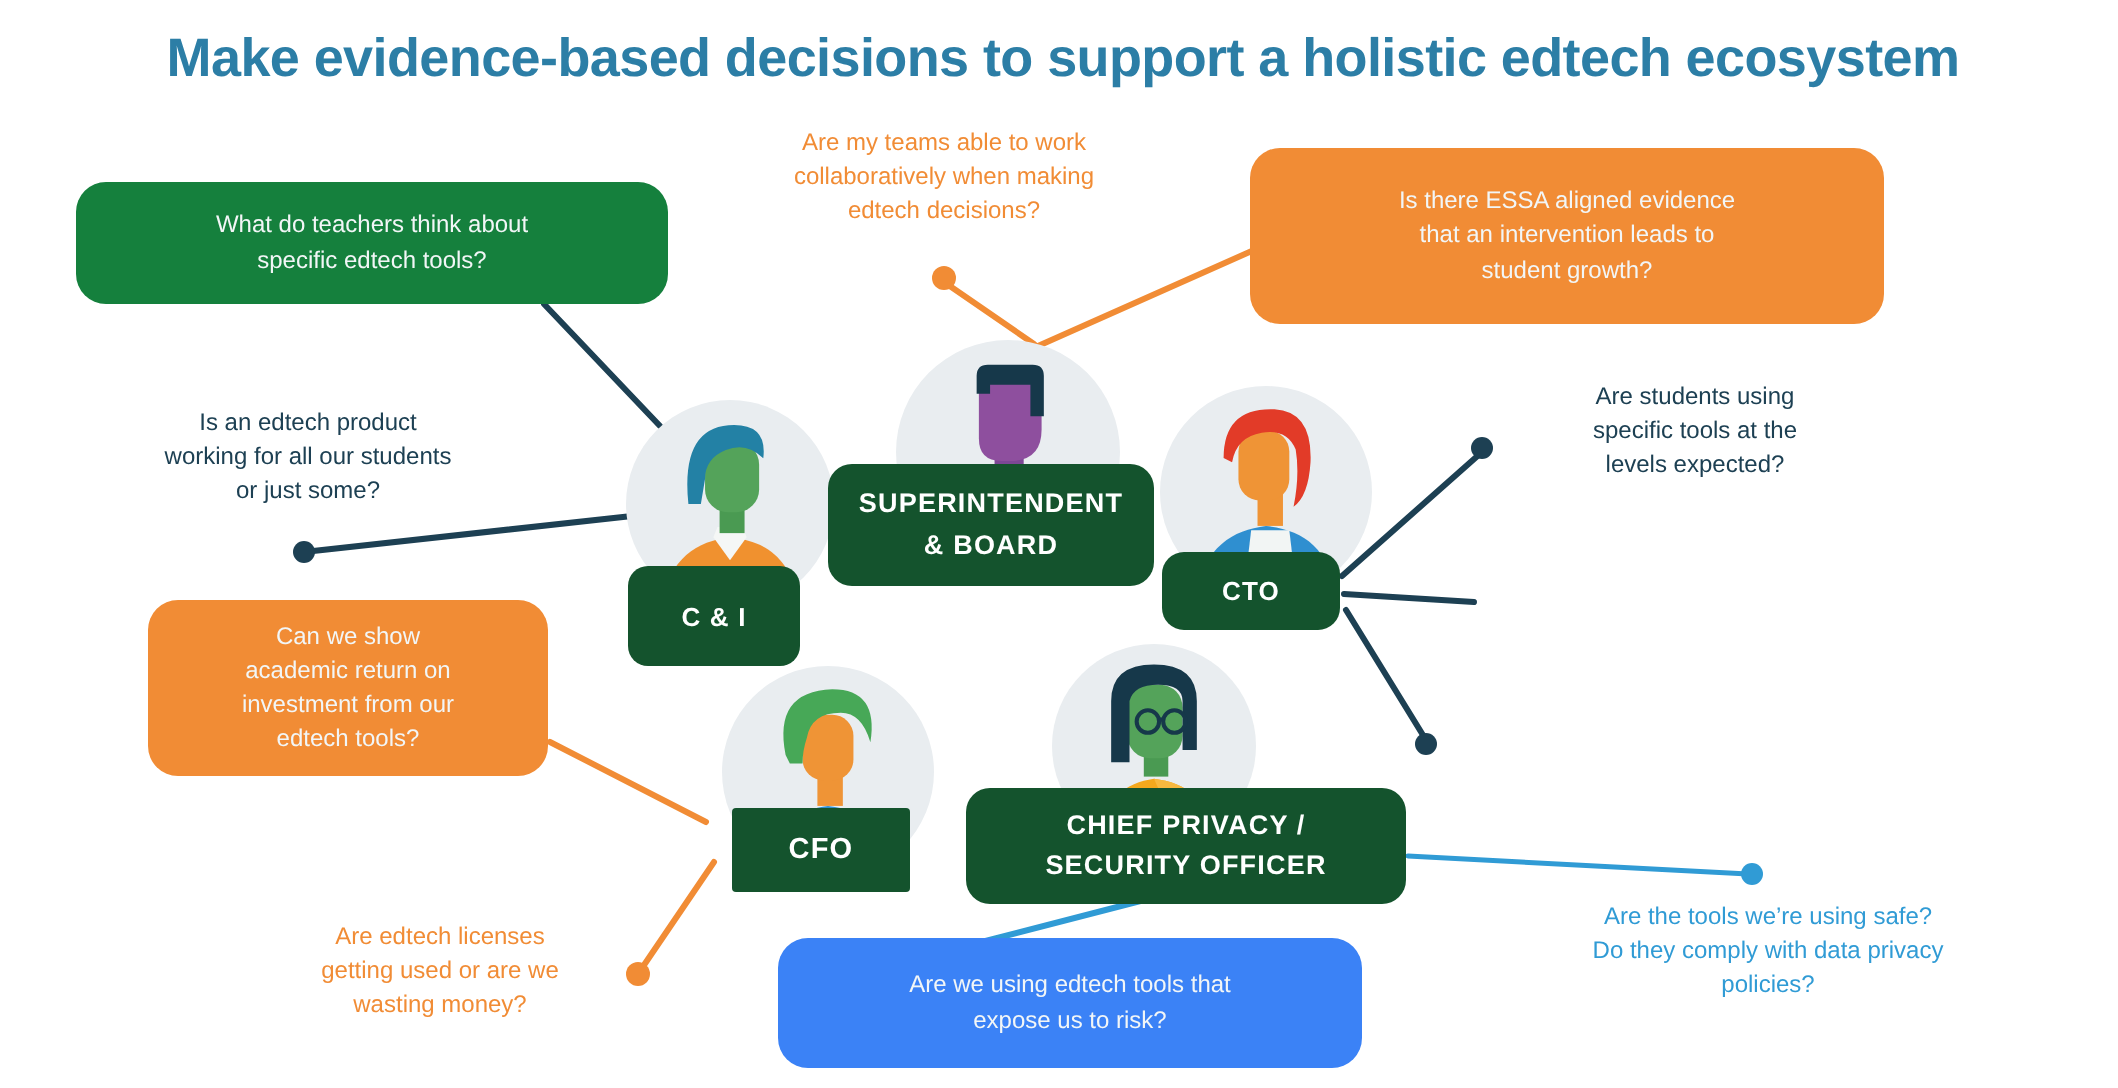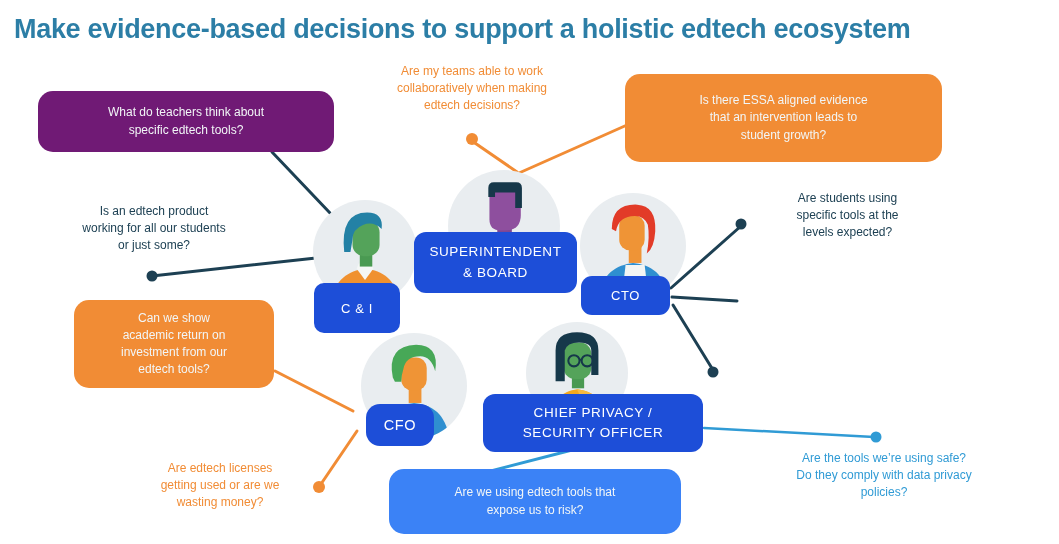--- a/index.html
+++ b/index.html
@@ -2,39 +2,39 @@
 <html><head>
 <meta charset="utf-8">
 <style>
   html,body{margin:0;padding:0;background:#ffffff;}
   #canvas{
     position:relative;width:1059px;height:544px;overflow:hidden;background:#ffffff;
     font-family:"Liberation Sans", sans-serif;
   }
   #title{
     position:absolute;left:14px;top:14px;width:1035px;
-    font-size:27px;font-weight:bold;letter-spacing:-0.3px;color:#2c7ea6;
+    font-size:27px;font-weight:bold;letter-spacing:-0.3px;color:#2c7ea6;text-align:center;
   }
   .q{
     position:absolute;text-align:center;white-space:pre-line;
     font-size:12px;line-height:1.42;z-index:4;
   }
   .bubble{
     display:flex;align-items:center;justify-content:center;
     border-radius:15px;color:#f2f6f7;padding:6px 10px;box-sizing:border-box;
   }
-  .bubble.dark{background:#701a75;}
+  .bubble.dark{background:#15803d;}
   .bubble.orange{background:#f18c35;}
   .bubble.blue{background:#3b82f6;}
   .qtext.dark{color:#1d4053;}
   .qtext.orange{color:#f18c35;}
   .qtext.blue{color:#309bd5;}
   .badge{
-    position:absolute;z-index:3;background:#1d4ed8;color:#ffffff;
-    font-weight:normal;text-align:center;white-space:pre-line;
+    position:absolute;z-index:3;background:#14532d;color:#ffffff;
+    font-weight:bold;text-align:center;white-space:pre-line;
     display:flex;align-items:center;justify-content:center;
     letter-spacing:0.6px;box-sizing:border-box;
   }
   .avatar{position:absolute;z-index:2;}
   #connectors{position:absolute;left:0;top:0;z-index:1;}
 </style>
 </head>
 <body>
 
 <div id="canvas">
@@ -152,21 +152,21 @@
       <circle cx="47" cy="38" r="5.5" fill="none" stroke="#16384a" stroke-width="2"></circle>
       <circle cx="60" cy="38" r="5.5" fill="none" stroke="#16384a" stroke-width="2"></circle>
       <line x1="52" y1="37" x2="55" y2="37" stroke="#16384a" stroke-width="2"></line>
     </g>
   </svg>
 
   <div class="badge" style="left:314px;top:283px;width:86px;height:50px;border-radius:10px;font-size:13px">C &amp; I</div>
   <div class="badge" style="left:414px;top:232px;width:163px;height:61px;border-radius:12px;font-size:13.5px;line-height:1.5">SUPERINTENDENT
 &amp; BOARD</div>
   <div class="badge" style="left:581px;top:276px;width:89px;height:39px;border-radius:11px;font-size:13px">CTO</div>
-  <div class="badge" style="left:366px;top:404px;width:68px;height:42px;border-radius:14px;font-size:14.5px">CFO</div>
+  <div class="badge" style="left:366px;top:404px;width:89px;height:42px;border-radius:2px;font-size:14.5px">CFO</div>
   <div class="badge" style="left:483px;top:394px;width:220px;height:58px;border-radius:12px;font-size:13.5px;line-height:1.5">CHIEF PRIVACY /
 SECURITY OFFICER</div>
 
   <div class="q bubble dark" style="left:38px;top:91px;width:296px;height:61px">What do teachers think about
 specific edtech tools?</div>
   <div class="q bubble orange" style="left:625px;top:74px;width:317px;height:88px">Is there ESSA aligned evidence
 that an intervention leads to
 student growth?</div>
   <div class="q bubble orange" style="left:74px;top:300px;width:200px;height:88px">Can we show
 academic return on

